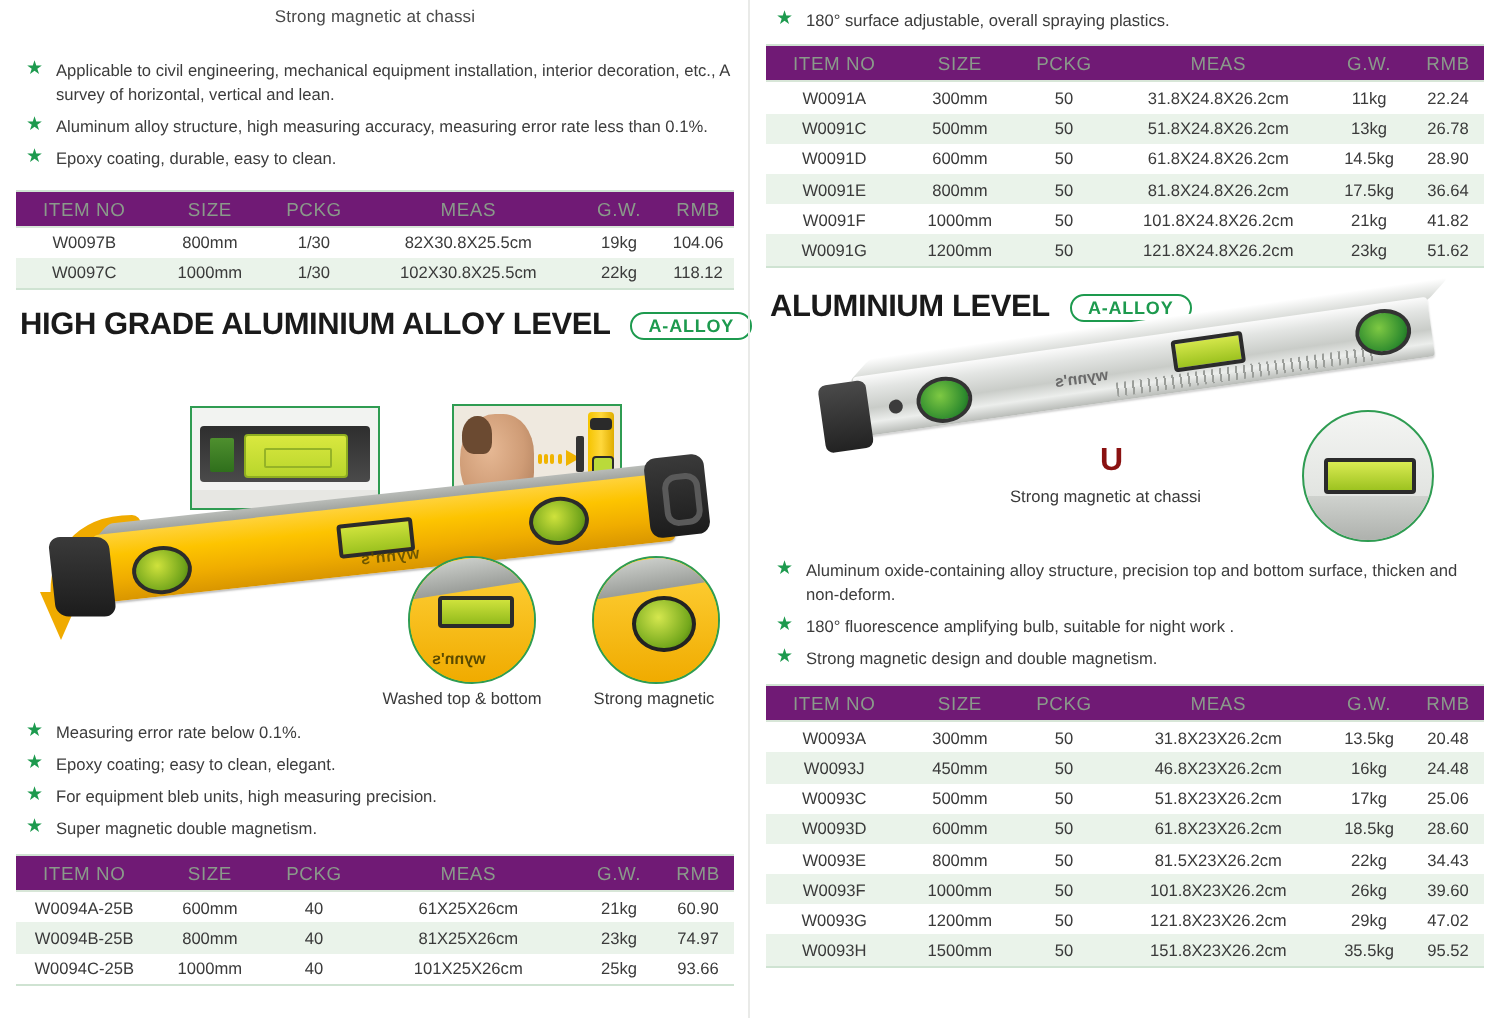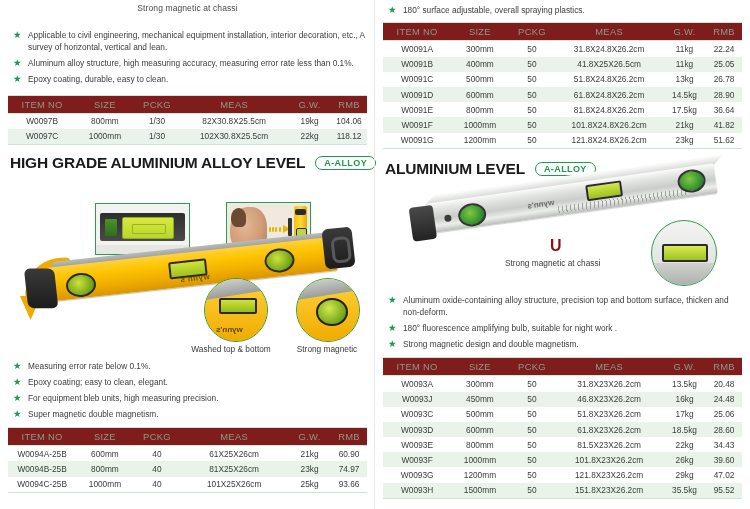--- a/index.html
+++ b/index.html
@@ -39,21 +39,21 @@
   }
 
   
   .ptable{
     width:100%;border-collapse:collapse;
     border-top:1.6px solid #cfe3d2;
     border-bottom:1.6px solid #cfe3d2;
     table-layout:fixed;
   }
   .ptable thead th{
-    background:#7f1d1d;
+    background:#701a75;
     color:#8a9a8a;
     font-size:9.4px;
     font-weight:normal;
     letter-spacing:.3px;
     padding:3px 0 3px 0;
     text-align:center;
     border-bottom:1px solid #d8e6d8;
   }
   .ptable tbody td{
     font-size:8.3px;color:#3a3a3a;
@@ -473,28 +473,20 @@
       <tbody>
           <tr>
             <td class="c-item">W0091A</td>
             <td class="c-size">300mm</td>
             <td class="c-pckg">50</td>
             <td class="c-meas">31.8X24.8X26.2cm</td>
             <td class="c-gw">11kg</td>
             <td class="c-rmb">22.24</td>
           </tr>
           <tr>
-            <td class="c-item">W0091B</td>
-            <td class="c-size">400mm</td>
-            <td class="c-pckg">50</td>
-            <td class="c-meas">41.8X25X26.5cm</td>
-            <td class="c-gw">11kg</td>
-            <td class="c-rmb">25.05</td>
-          </tr>
-          <tr>
             <td class="c-item">W0091C</td>
             <td class="c-size">500mm</td>
             <td class="c-pckg">50</td>
             <td class="c-meas">51.8X24.8X26.2cm</td>
             <td class="c-gw">13kg</td>
             <td class="c-rmb">26.78</td>
           </tr>
           <tr>
             <td class="c-item">W0091D</td>
             <td class="c-size">600mm</td>

